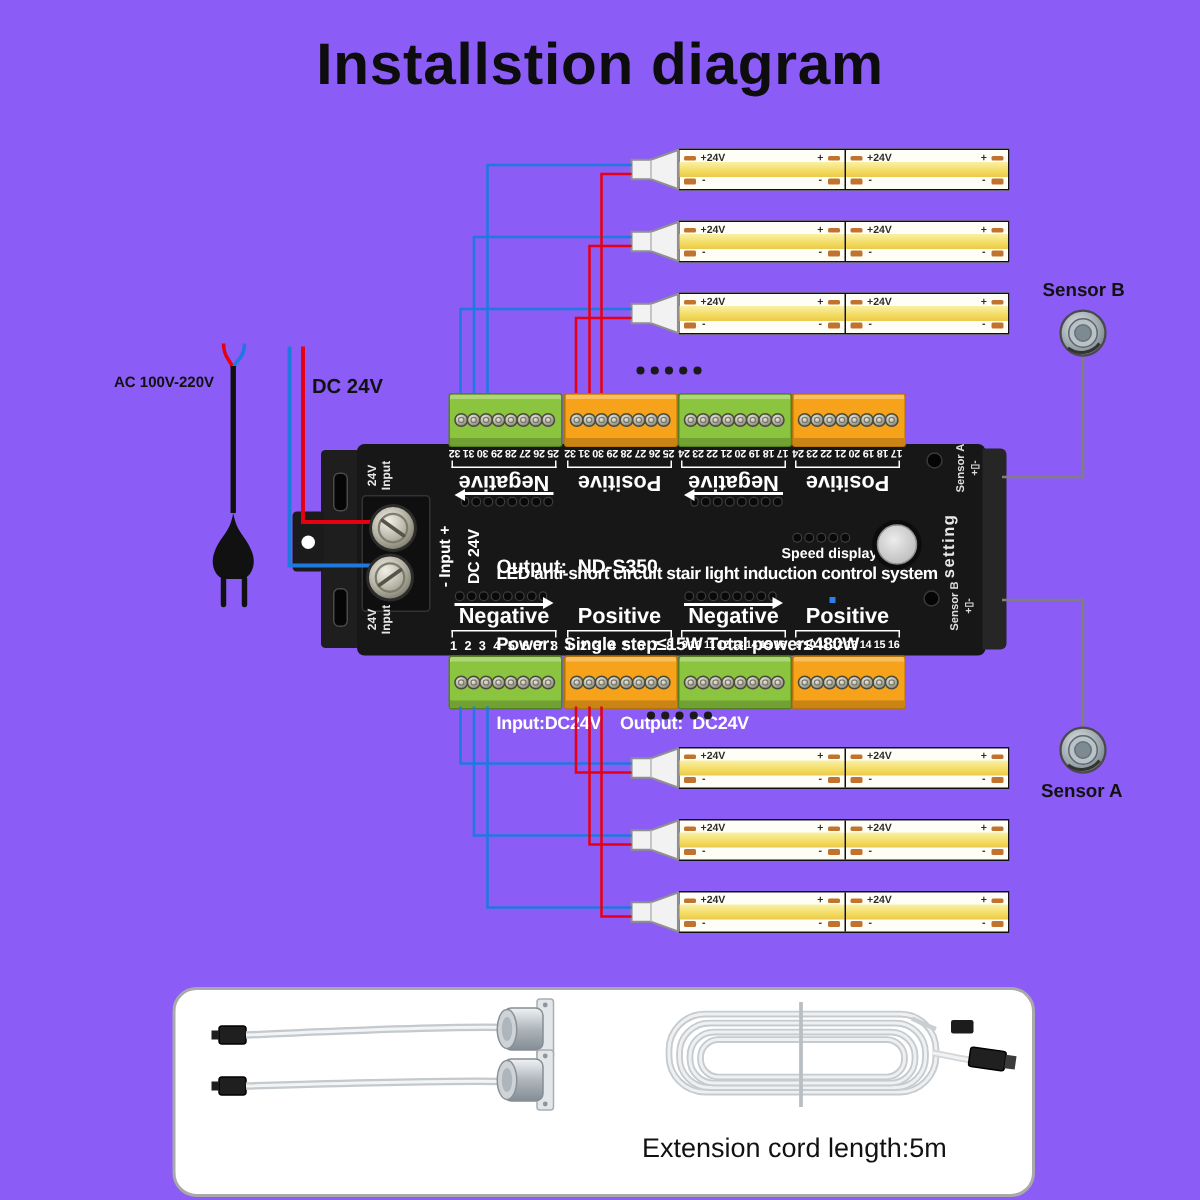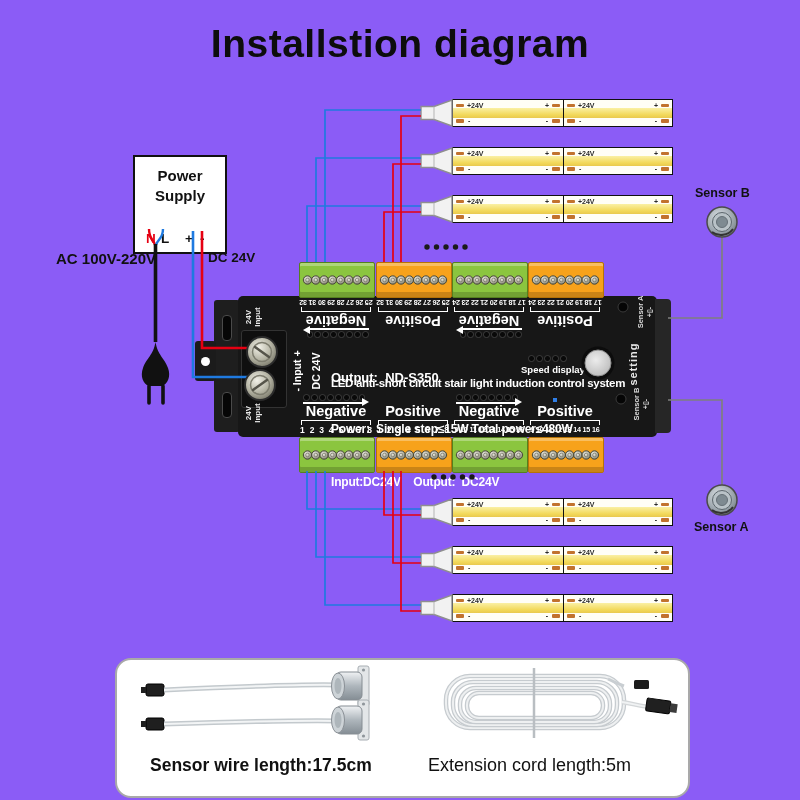--- a/index.html
+++ b/index.html
@@ -9,21 +9,21 @@
   .title{left:0;top:22px;width:100%;text-align:center;font-size:39px;font-weight:800;color:#0d0d0d;letter-spacing:.5px;}
   
   .psu-box{left:133px;top:155px;width:90px;height:95px;background:#fff;border:2.2px solid #111;}
   .psu-label{left:0;top:9px;width:100%;text-align:center;font-size:15px;font-weight:700;color:#111;line-height:1.3;}
   .psu-terms{left:0;bottom:5px;width:100%;height:16px;font-size:13.5px;font-weight:700;color:#111;}
   .psu-terms span{position:absolute;top:0;}
   .t-n{left:11px;color:#e60012;}
   .t-l{left:26px;}
   .t-plus{left:50px;}
   .t-minus{left:65px;}
-  .lbl-ac{left:56px;top:250px;font-size:15px;font-weight:700;color:#111;}
+  .lbl-ac{left:76px;top:250px;font-size:10px;font-weight:700;color:#111;}
   .lbl-dc{left:208px;top:250px;font-size:13.5px;font-weight:700;color:#111;}
   
   .ctl-body{left:238px;top:296px;width:419px;height:141px;background:#171717;border-radius:5px;}
   .ctl-right{left:655px;top:299px;width:16px;height:134px;background:#262626;border-radius:0 4px 4px 0;}
   .ctl-left-plate{left:214px;top:300px;width:26px;height:132px;background:#1e1e1e;border-radius:3px;}
   .slot{left:222px;width:8px;height:24px;background:#060606;border:1px solid #4a4a4a;border-radius:4px;}
   .slot1{top:315px;} .slot2{top:392px;}
   .tab{left:195px;top:341px;width:21px;height:40px;background:#1b1b1b;border-radius:3px;}
   .tab-hole{left:201px;top:357px;width:9px;height:9px;border-radius:50%;background:#fff;}
   .screwblock{left:241px;top:330px;width:44px;height:76px;background:#0f0f0f;border:1px solid #333;border-radius:3px;}
@@ -88,29 +88,20 @@
   
   .ov{position:absolute;left:0;top:0;z-index:60;pointer-events:none;}
 </style>
 </head>
 <body>
 
 <div class="stage">
 
   <div class="abs title">Installstion diagram</div>
 
-  <div class="abs psu-box">
-    <div class="abs psu-label">Power Supply</div>
-    <div class="abs psu-terms">
-      <span class="t-n">N</span>
-      <span class="t-l">L</span>
-      <span class="t-plus">+</span>
-      <span class="t-minus">-</span>
-    </div>
-  </div>
   <div class="abs lbl-ac">AC 100V-220V</div>
   <div class="abs lbl-dc">DC 24V</div>
 
   <div class="abs ctl-left-plate"></div>
   <div class="abs slot slot1"></div>
   <div class="abs slot slot2"></div>
   <div class="abs tab"></div>
   <div class="abs tab-hole"></div>
   <div class="abs ctl-body"></div>
   <div class="abs ctl-right"></div>
@@ -386,21 +377,20 @@
         <span class="pad br"></span>
         <div class="cob"></div>
       </div>
     </div>
     </div>
 
   <div class="abs sensorB-lbl">Sensor B</div>
   <div class="abs sensorA-lbl">Sensor A</div>
 
   <div class="abs kit-box"></div>
-  <div class="abs cap1">Sensor wire length:17.5cm</div>
   <div class="abs cap2">Extension cord length:5m</div>
 
   <svg id="ov" class="ov" width="800" height="800" viewBox="0 0 800 800">
     <defs>
       <radialGradient id="gScrew" cx="40%" cy="35%" r="75%">
         <stop offset="0" stop-color="#f1f0e7"></stop>
           <stop offset=".55" stop-color="#b3b2a2"></stop>
           <stop offset="1" stop-color="#6b6a5c"></stop>
       </radialGradient>
       <radialGradient id="gBtn" cx="42%" cy="38%" r="75%">

